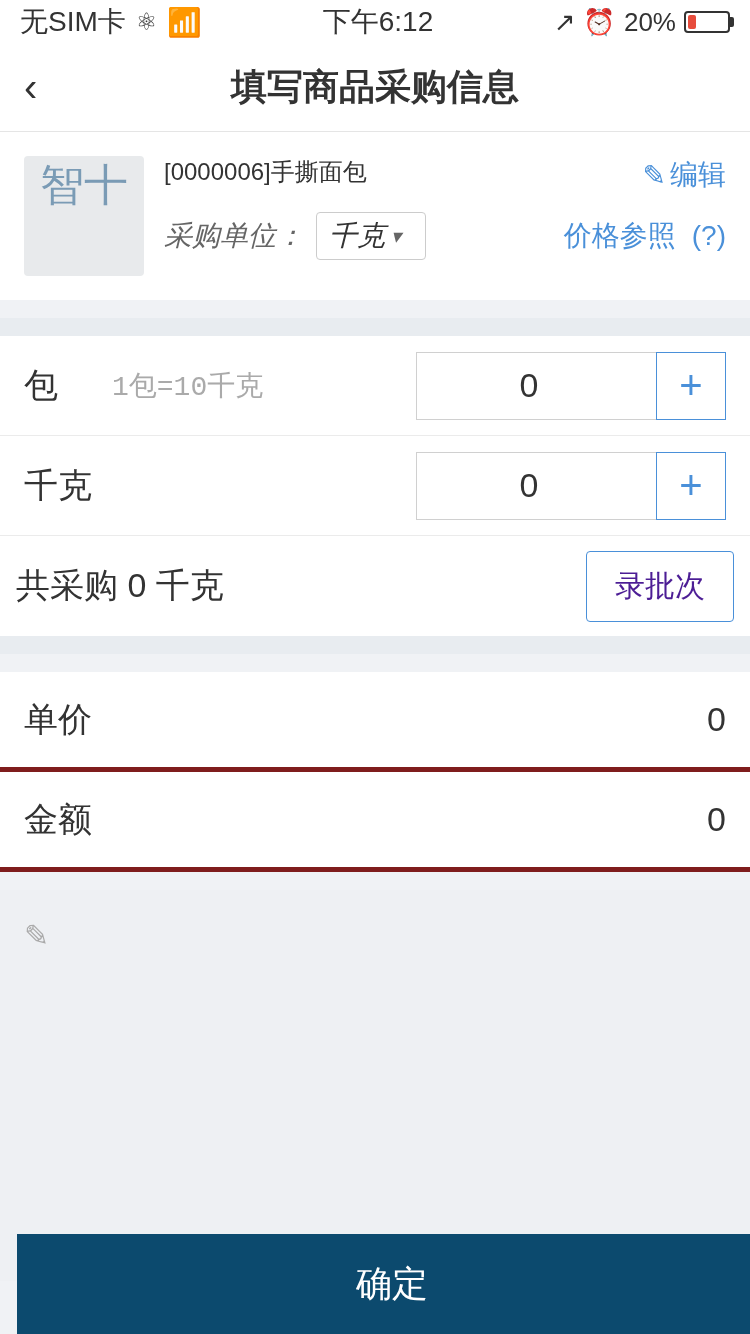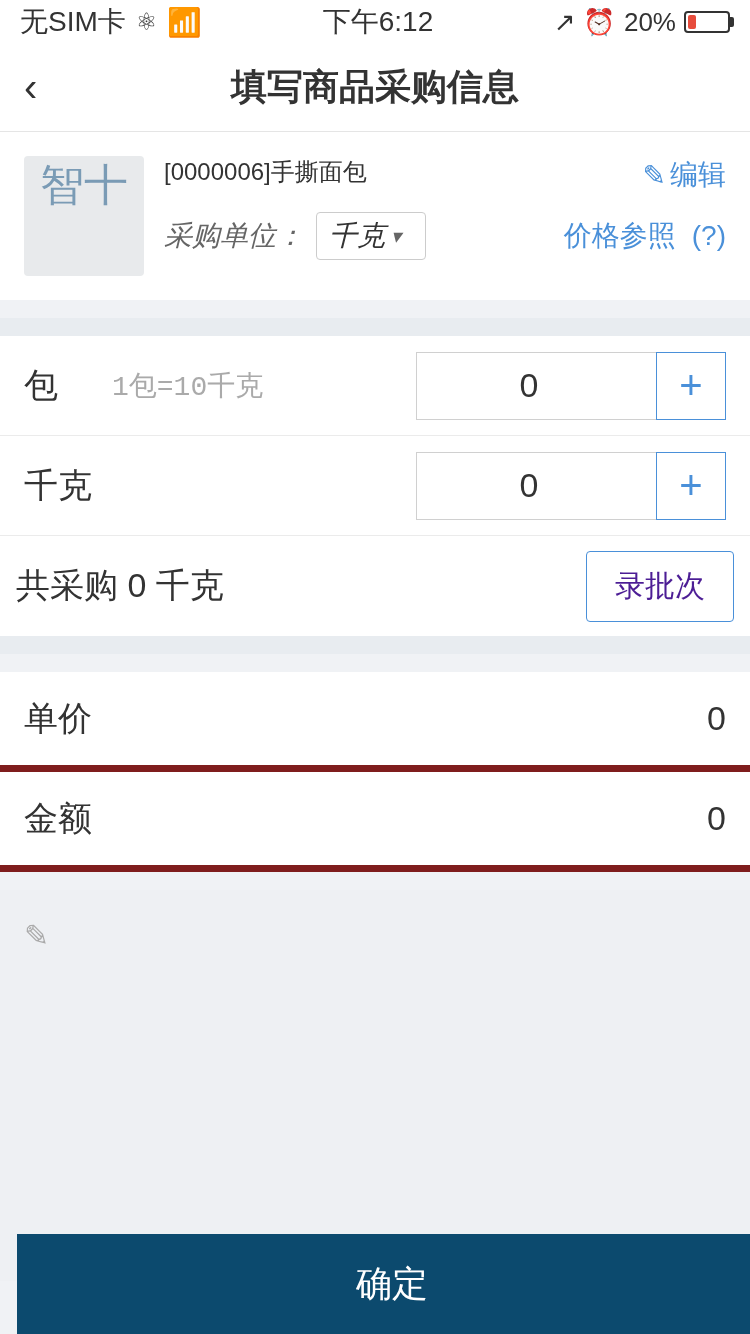--- a/index.html
+++ b/index.html
@@ -241,21 +241,21 @@
     
     .price-section {
       background: #fff;
       margin-top: 18px;
     }
     .price-row {
       display: flex;
       align-items: center;
       padding: 0 24px;
       height: 100px;
-      border-bottom: 7px solid #7f1d1d;
+      border-bottom: 5px solid #7f1d1d;
     }
     .price-label {
       font-size: 34px;
       color: #333;
     }
     .price-value {
       margin-left: auto;
       font-size: 34px;
       color: #333;
     }

